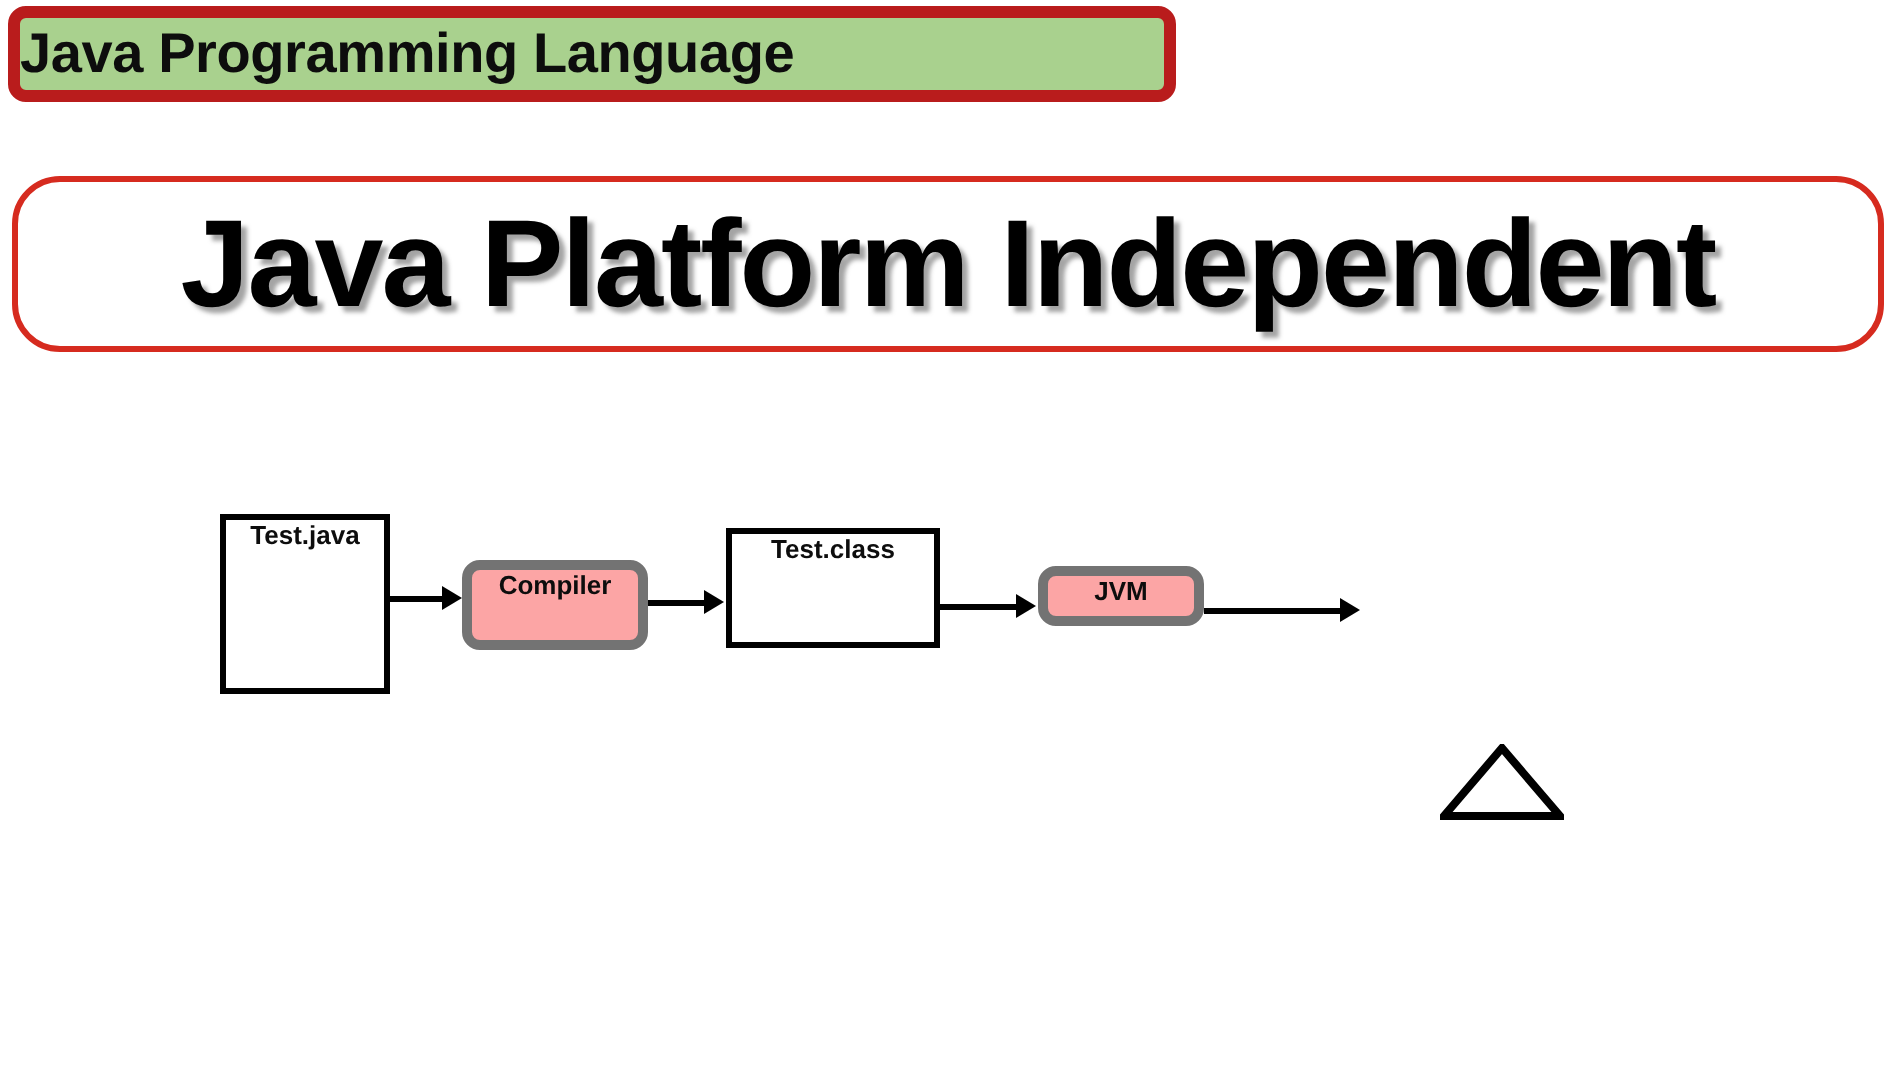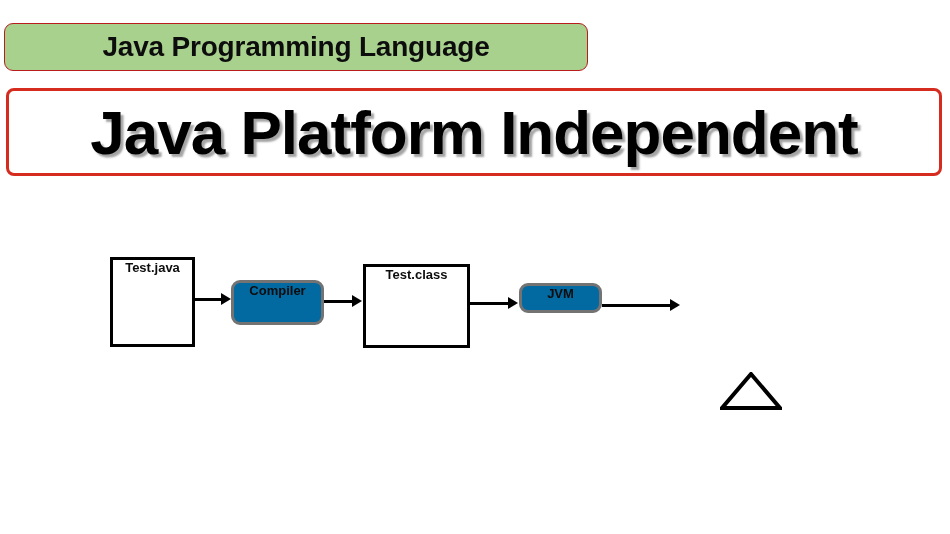--- a/index.html
+++ b/index.html
@@ -17,45 +17,43 @@
   }
 
   
   .banner {
     position: absolute;
     left: 4px;
     top: 3px;
     width: 584px;
     height: 48px;
     background: #a9d18e;
-    border: 1px solid #b91c1c;
+    border: 6px solid #b91c1c;
     border-radius: 9px;
     box-sizing: border-box;
     display: flex;
     align-items: center;
-    justify-content: center;
-    margin-top: 20px;
   }
   .banner-text {
     font-size: 28px;
     font-weight: bold;
     color: #0d0d0d;
     letter-spacing: -0.2px;
     white-space: nowrap;
   }
 
   
   .title-box {
     position: absolute;
     left: 6px;
     top: 88px;
     width: 936px;
     height: 88px;
     border: 3px solid #d62b1f;
-    border-radius: 8px;
+    border-radius: 24px;
     box-sizing: border-box;
     background: #ffffff;
     display: flex;
     align-items: center;
     justify-content: center;
   }
   .title-text {
     font-size: 62px;
     font-weight: bold;
     color: #000000;
@@ -87,34 +85,34 @@
     font-weight: bold;
     color: #0d0d0d;
     white-space: nowrap;
   }
 
   .node.file {
     background: #ffffff;
     border: 3px solid #000000;
   }
   .node.green {
-    background: #0369a1;
-    border: 3px solid #737373;
+    background: #fca5a5;
+    border: 5px solid #737373;
     border-radius: 9px;
   }
   .node.screen {
     background: #ffffff;
     border: 3px solid #000000;
   }
   .node.screen .node-label { font-size: 13px; }
 
   
   #node-testjava  { left: 110px; top: 257px; width: 85px;  height: 90px; }
   #node-compiler  { left: 231px; top: 280px; width: 93px;  height: 45px; }
-  #node-testclass { left: 363px; top: 264px; width: 107px; height: 84px; }
+  #node-testclass { left: 363px; top: 264px; width: 107px; height: 60px; }
   #node-jvm       { left: 519px; top: 283px; width: 83px;  height: 30px; }
   #node-screen    { left: 681px; top: 236px; width: 147px; height: 138px; }
 
   
   .arrow { position: absolute; height: 0; }
   .arrow .shaft {
     position: absolute;
     left: 0;
     top: -1.5px;
     height: 3px;

